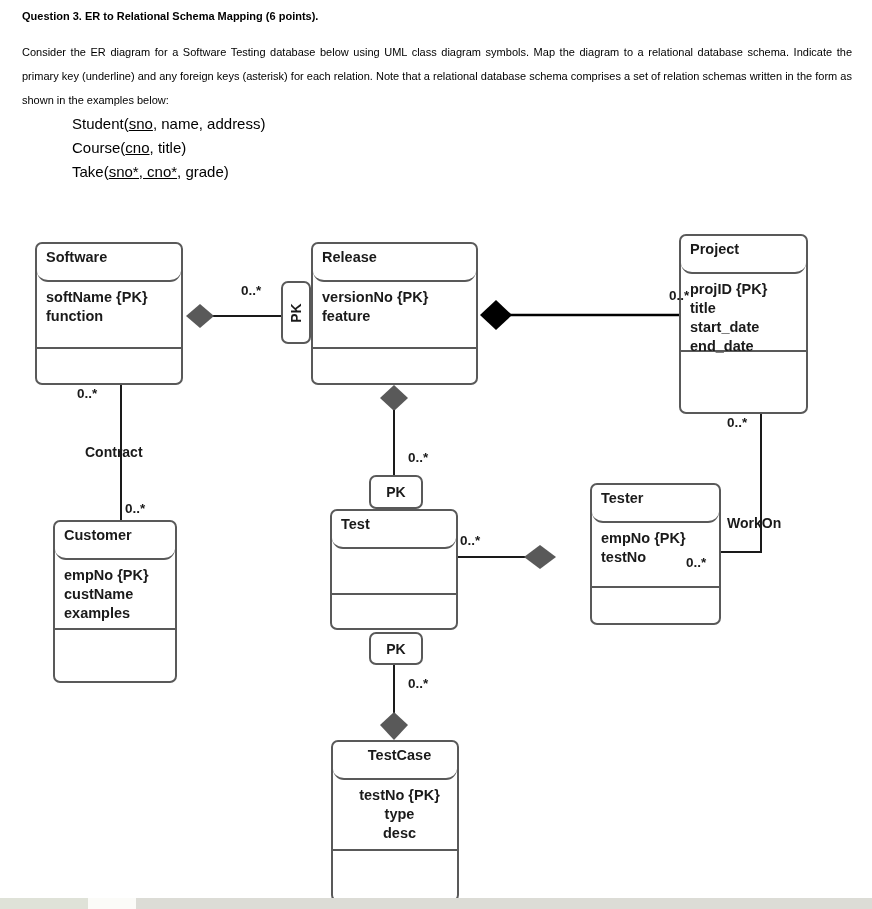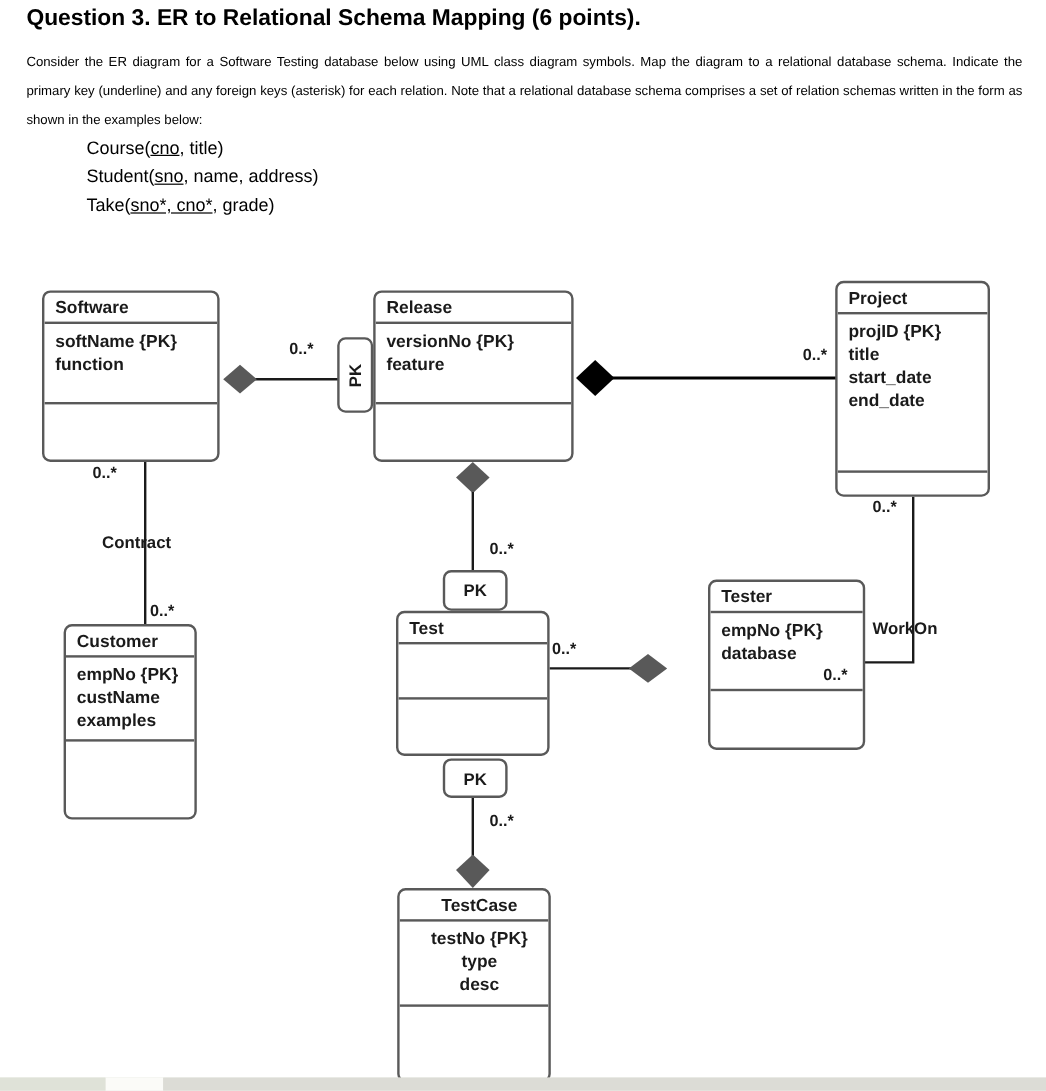--- a/index.html
+++ b/index.html
@@ -17,21 +17,21 @@
   }
 
   
   #question-block {
     position: absolute;
     left: 22px;
     top: 6px;
     width: 830px;
   }
   #question-heading {
-    font-size: 19px;
+    font-size: 11px;
     font-weight: bold;
     line-height: 20px;
     margin: 0 0 14px 0;
   }
   #question-body {
     font-size: 11px;
     line-height: 24px;
     text-align: justify;
     margin: 0;
   }
@@ -61,23 +61,24 @@
     border: 2.5px solid #595959;
     border-radius: 7px;
     background: #ffffff;
     overflow: hidden;
   }
   .uml-name {
     box-sizing: border-box;
     font-size: 14.5px;
     font-weight: bold;
     color: #1a1a1a;
-    padding: 5px 0 3px 9px;
+    padding: 5px 0 15px 9px;
     border-bottom: 2.5px solid #595959;
     white-space: nowrap;
+    border-radius: 11px;
   }
   .uml-attrs {
     box-sizing: border-box;
     font-size: 14.5px;
     font-weight: bold;
     color: #1a1a1a;
     padding: 6px 0 6px 9px;
     border-bottom: 2.5px solid #595959;
     line-height: 19px;
     white-space: nowrap;
@@ -147,23 +148,23 @@
     background: #dcdcd6;
   }
 </style>
 </head>
 <body>
 
 <div id="question-block">
   <div id="question-heading">Question 3. ER to Relational Schema Mapping (6 points).</div>
   <div id="question-body">Consider the ER diagram for a Software Testing database below using UML class diagram symbols. Map the diagram to a relational database schema. Indicate the primary key (underline) and any foreign keys (asterisk) for each relation. Note that a relational database schema comprises a set of relation schemas written in the form as shown in the examples below:</div>
 
+  <div class="example-line"><span>Student(</span><span class="uline">sno</span><span>, name, address)</span></div>
+
   <div class="example-line"><span>Course(</span><span class="uline">cno</span><span>, title)</span></div>
-
-  <div class="example-line"><span>Student(</span><span class="uline">sno</span><span>, name, address)</span></div>
 
   <div class="example-line"><span>Take(</span><span class="uline">sno*, cno*</span><span>, grade)</span></div>
 </div>
 
 <svg id="diagram" viewBox="0 0 872 909" width="872" height="909">
 
   <line x1="207" y1="316" x2="283" y2="316" stroke="#1a1a1a" stroke-width="2"></line>
   <polygon points="186,316 200,304 214,316 200,328" fill="#595959"></polygon>
 
   <line x1="500" y1="315" x2="700" y2="315" stroke="#000000" stroke-width="2.6"></line>
@@ -194,52 +195,52 @@
 
 <div class="uml-class" style="left:311px; top:242px; width:167px; height:143px;">
   <div class="uml-name">Release</div>
   <div class="uml-attrs" style="height:67px;">
     <div>versionNo {PK}</div>
     <div>feature</div>
   </div>
   <div class="uml-ops"></div>
 </div>
 
-<div class="uml-class" style="left:696px; top:234px; width:129px; height:180px;">
+<div class="uml-class" style="left:679px; top:234px; width:129px; height:180px;">
   <div class="uml-name">Project</div>
-  <div class="uml-attrs" style="height:132px;">
+  <div class="uml-attrs" style="height:78px;">
     <div>projID {PK}</div>
     <div>title</div>
     <div>start_date</div>
     <div>end_date</div>
   </div>
   <div class="uml-ops"></div>
 </div>
 
-<div class="uml-class" style="left:53px; top:520px; width:111px; height:163px;">
+<div class="uml-class" style="left:53px; top:520px; width:124px; height:163px;">
   <div class="uml-name">Customer</div>
   <div class="uml-attrs" style="height:70px;">
     <div>empNo {PK}</div>
     <div>custName</div>
     <div>examples</div>
   </div>
   <div class="uml-ops"></div>
 </div>
 
 <div class="uml-class" style="left:330px; top:509px; width:128px; height:121px;">
   <div class="uml-name">Test</div>
   <div class="uml-attrs" style="height:46px;"></div>
   <div class="uml-ops"></div>
 </div>
 
 <div class="uml-class" style="left:555px; top:483px; width:131px; height:142px;margin-left:35px;">
   <div class="uml-name">Tester</div>
   <div class="uml-attrs" style="height:65px;">
     <div>empNo {PK}</div>
-    <div>database</div>
+    <div>testNo</div>
   </div>
   <div class="uml-ops"></div>
 </div>
 
 <div class="uml-class" style="left:331px; top:740px; width:128px; height:162px;text-align:center;">
   <div class="uml-name">TestCase</div>
   <div class="uml-attrs" style="height:71px;">
     <div>testNo {PK}</div>
     <div>type</div>
     <div>desc</div>

